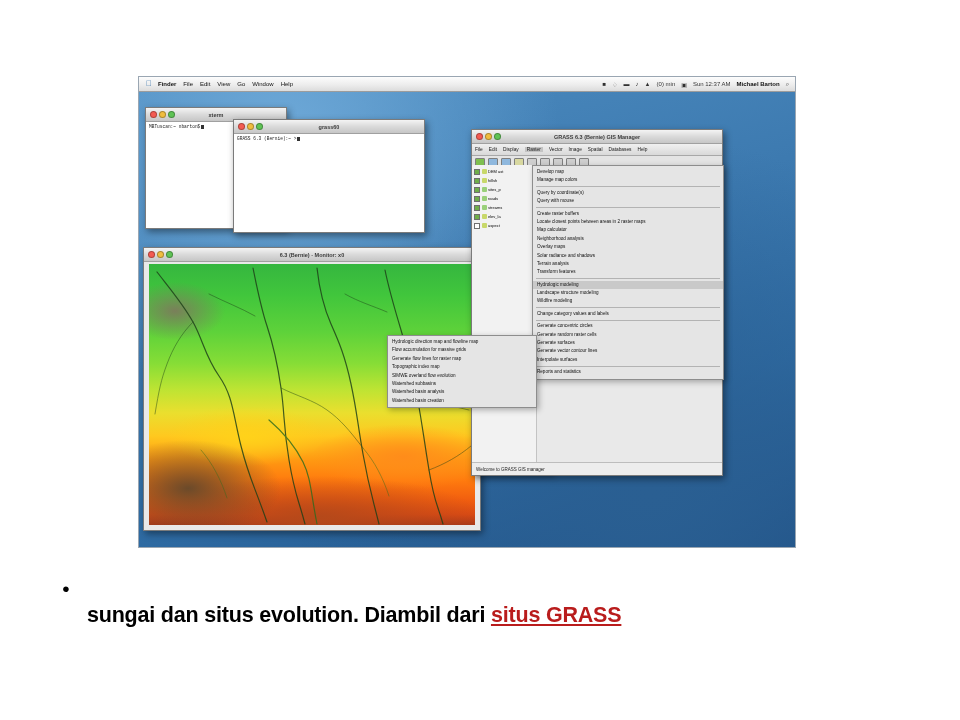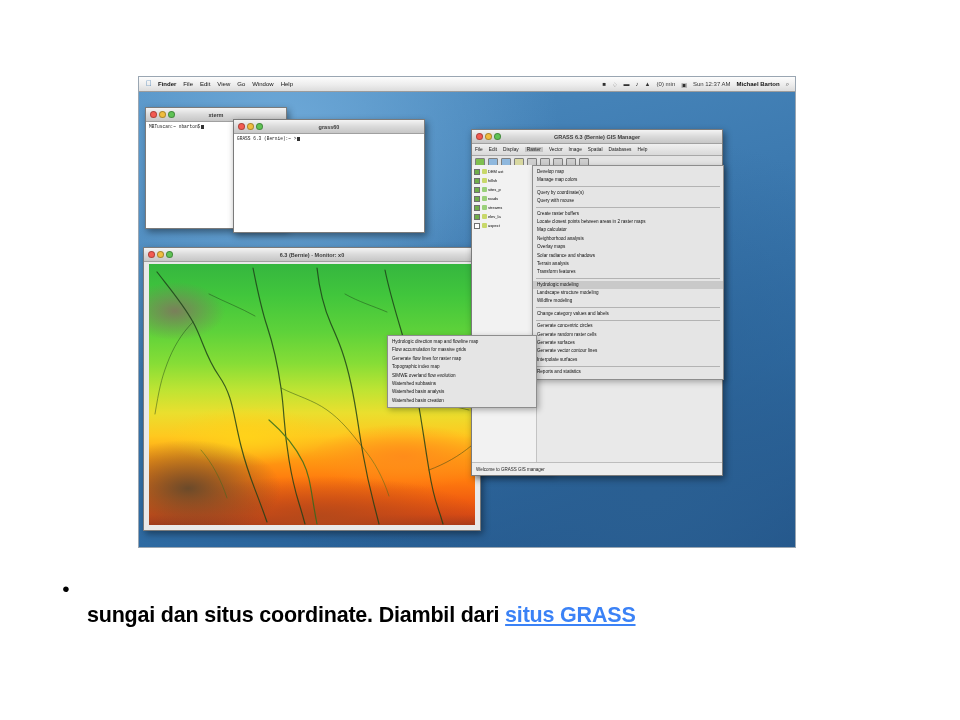--- a/index.html
+++ b/index.html
@@ -131,21 +131,21 @@
            box-shadow:2px 2px 6px rgba(0,0,0,.3);padding:2px 0;
            font-size:4.6px;color:#101010;}
   #submenu .it{padding:0 4px;height:8.4px;line-height:8.4px;white-space:nowrap;overflow:hidden;}
 
   
   #caption{position:absolute;left:55px;top:576px;width:860px;
            display:flex;gap:10px;align-items:flex-start;}
   #bullet{font-size:21px;line-height:26px;color:#000;flex:none;width:22px;text-align:center;}
   #captext{font-size:21.5px;line-height:26px;color:#000;font-weight:bold;
            letter-spacing:-.2px;font-family:"Liberation Sans",sans-serif;}
-  #captext .lnk{color:#3b82f6;text-decoration:underline;}
+  #captext .lnk{color:#b91c1c;text-decoration:underline;}
 </style>
 </head>
 <body>
 
 <div id="slide">
 
   <div id="shot">
 
     <div id="desk"></div>
 
@@ -410,17 +410,17 @@
         <div class="it">Watershed basin analysis</div>
         <div class="it">Watershed basin creation</div>
       </div>
 
   </div>
 
   <div id="caption">
     <div id="bullet">•</div>
     <div id="captext">
       <br>
-      <span>sungai dan situs coordinate. Diambil dari </span><a class="lnk" href="#">situs GRASS</a>
+      <span>sungai dan situs evolution. Diambil dari </span><a class="lnk" href="#">situs GRASS</a>
     </div>
   </div>
 
 </div>
 
 </body></html>

